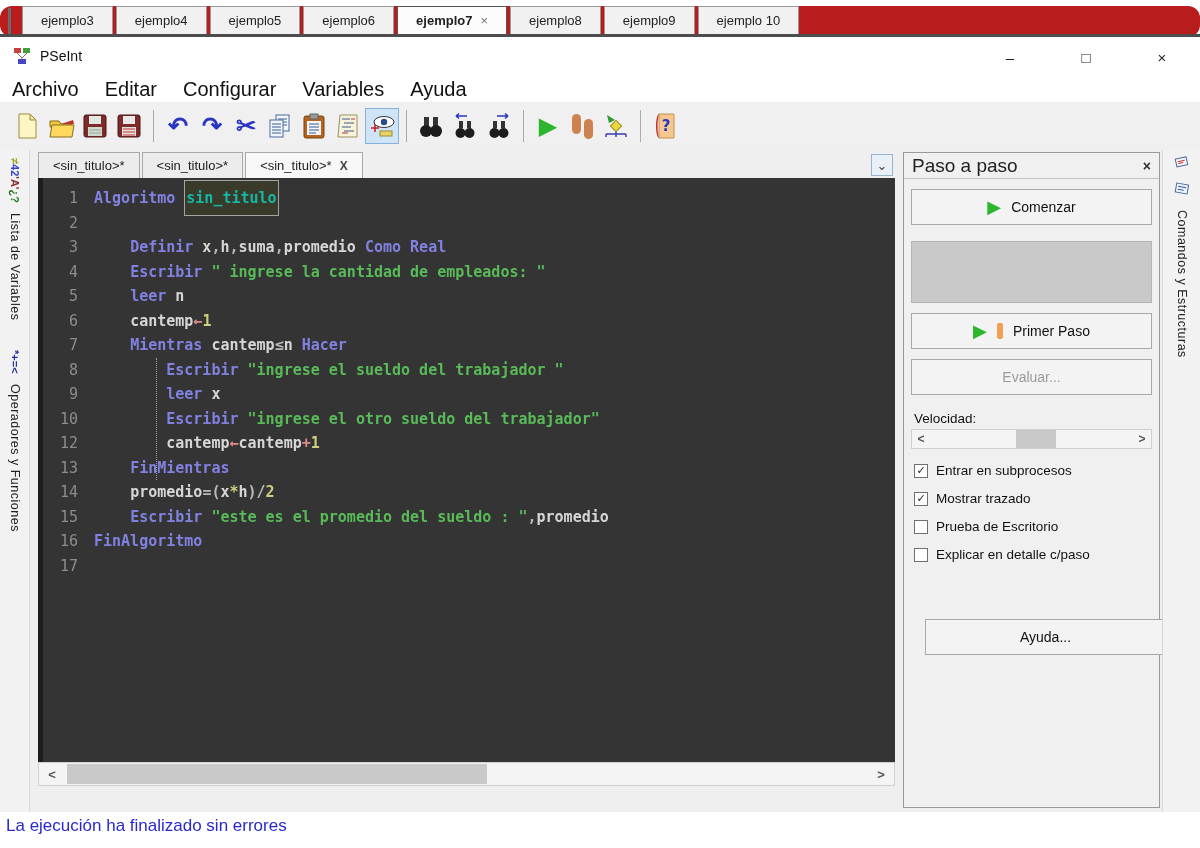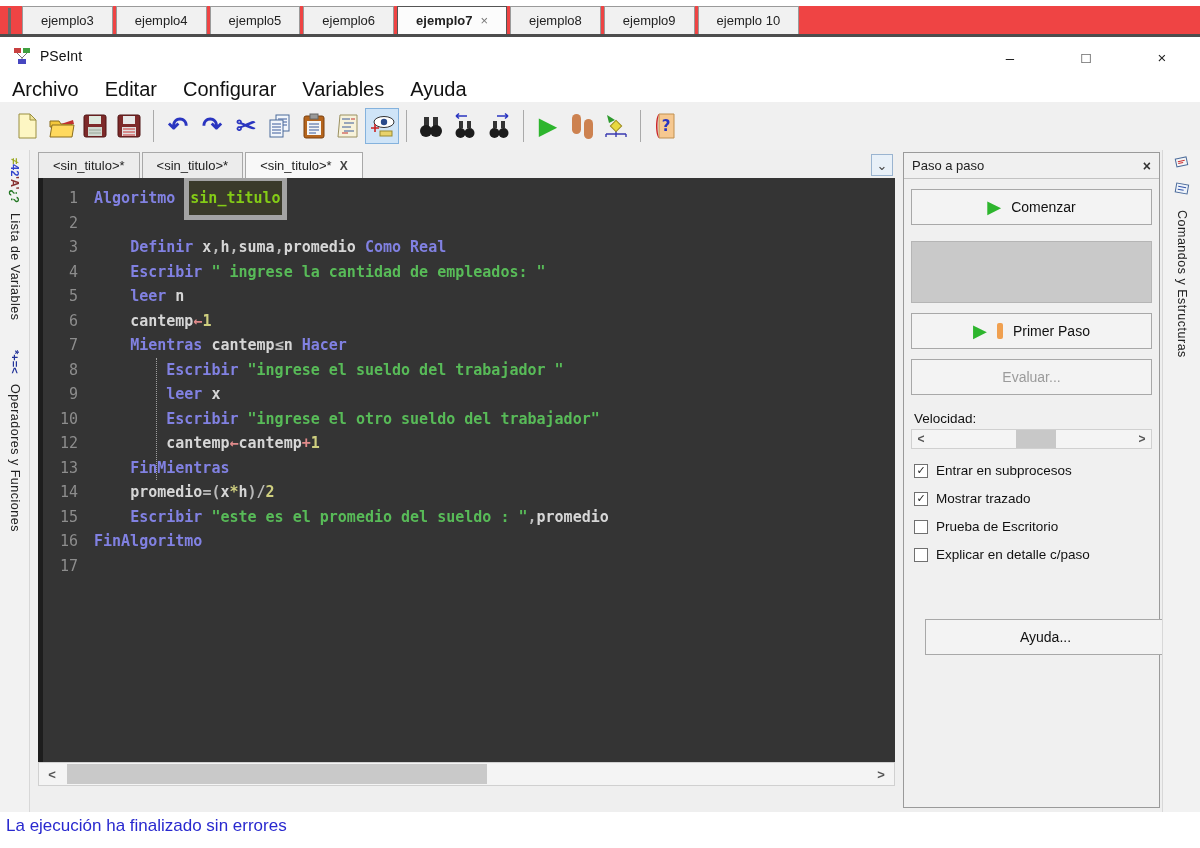--- a/index.html
+++ b/index.html
@@ -1,20 +1,20 @@
 <!DOCTYPE html>
 <html><head>
 <meta charset="utf-8">
 <style>
   * { margin:0; padding:0; box-sizing:border-box; }
   html,body { width:1200px; height:848px; overflow:hidden; }
   body { font-family:"Liberation Sans", sans-serif; background:#ffffff; position:relative; }
 
   
-  .file-strip { position:absolute; top:6px; left:0; width:1200px; height:31px; background:#ef4444; }
+  .file-strip { position:absolute; top:6px; left:0; width:1200px; height:31px; background:#b91c1c;border-radius:12px; }
   .file-strip .nub { position:absolute; left:8px; top:2px; width:3px; height:26px; background:#6a6a6a; }
   .file-strip .tabs { position:absolute; left:22px; top:0; display:flex; height:28px; }
   .ftab { display:flex; align-items:center; gap:8px; padding:0 18px; font-size:13px; color:#222;
           background:#f1f1f1; border:1px solid #9a9a9a; border-bottom:none; margin-right:3px; }
   .ftab.active { background:#fcfcfc; font-weight:bold; border-color:#555; }
   .ftab-x { color:#777; font-size:13px; font-weight:normal; }
   .file-strip .underline { position:absolute; left:0; top:28px; width:1200px; height:3px; background:#4d4d4d; }
 
   
   .titlebar { position:absolute; top:40px; left:0; width:1200px; height:34px; background:#ffffff; }
@@ -69,35 +69,35 @@
                font-size:15px; font-weight:600; line-height:24.5px; }
   .cl { display:flex; height:24.5px; }
   .ln { width:48px; text-align:right; padding-right:16px; color:#8d8d8d; flex:none; font-weight:normal; }
   .ct { white-space:pre; flex:none; }
   .tk-kw { color:#8181e2; font-weight:bold; }
   .tk-id { color:#d6d6d6; }
   .tk-str { color:#58bb58; }
   .tk-num { color:#cfcf7f; }
   .tk-op { color:#e08a8a; }
   .tk-pun { color:#b9b9b9; }
-  .tk-hl { color:#84cc16; border:5px solid #a3a3a3; background:#3a3a2a; padding:8px 1px; }
+  .tk-hl { color:#14b8a6; border:1px solid #a3a3a3; background:#3a3a2a; padding:8px 1px; }
   .indent-guide { position:absolute; left:118px; top:180px; height:122px; border-left:1px dotted #9f9f9f; }
   .hscroll { position:absolute; left:8px; top:612px; width:857px; height:24px; background:#f4f4f4;
              border:1px solid #d0d0d0; }
   .hs-arrow { position:absolute; top:0; width:22px; height:22px; display:flex; align-items:center;
               justify-content:center; color:#555; font-weight:bold; font-size:13px; }
   .hs-left { left:2px; } .hs-right { right:2px; }
   .hs-thumb { position:absolute; left:28px; top:1px; width:420px; height:20px; background:#c9c9c9; }
 
   
   .panel { position:absolute; left:903px; top:2px; width:257px; height:656px; background:#f0f0f0;
            border:1px solid #9a9a9a; }
   .panel-hd { position:absolute; left:0; top:0; width:100%; height:26px; border-bottom:1px solid #c2c2c2;
               display:flex; align-items:center; padding:0 8px; }
-  .panel-hd .t { font-size:13px; color:#222; flex:1; }
+  .panel-hd .t { font-size:19px; color:#222; flex:1; }
   .panel-hd .x { font-size:14px; font-weight:bold; color:#333; }
   .btnP { position:absolute; left:7px; width:241px; height:36px; background:#f3f3f3; border:1px solid #a8a8a8;
           display:flex; align-items:center; justify-content:center; gap:10px; font-size:14px; color:#111; }
   .btnP.disabled { color:#9b9b9b; }
   .play { color:#2db52d; font-size:18px; line-height:1; }
   .orbar { width:6px; height:16px; background:#f0a050; border-radius:2px; }
   .gray-box { position:absolute; left:7px; top:88px; width:241px; height:62px; background:#c9c9c9;
               border:1px solid #b5b5b5; }
   .vel-label { position:absolute; left:10px; top:258px; font-size:13.5px; color:#111; }
   .slider { position:absolute; left:7px; top:276px; width:241px; height:20px; background:#f4f4f4;

